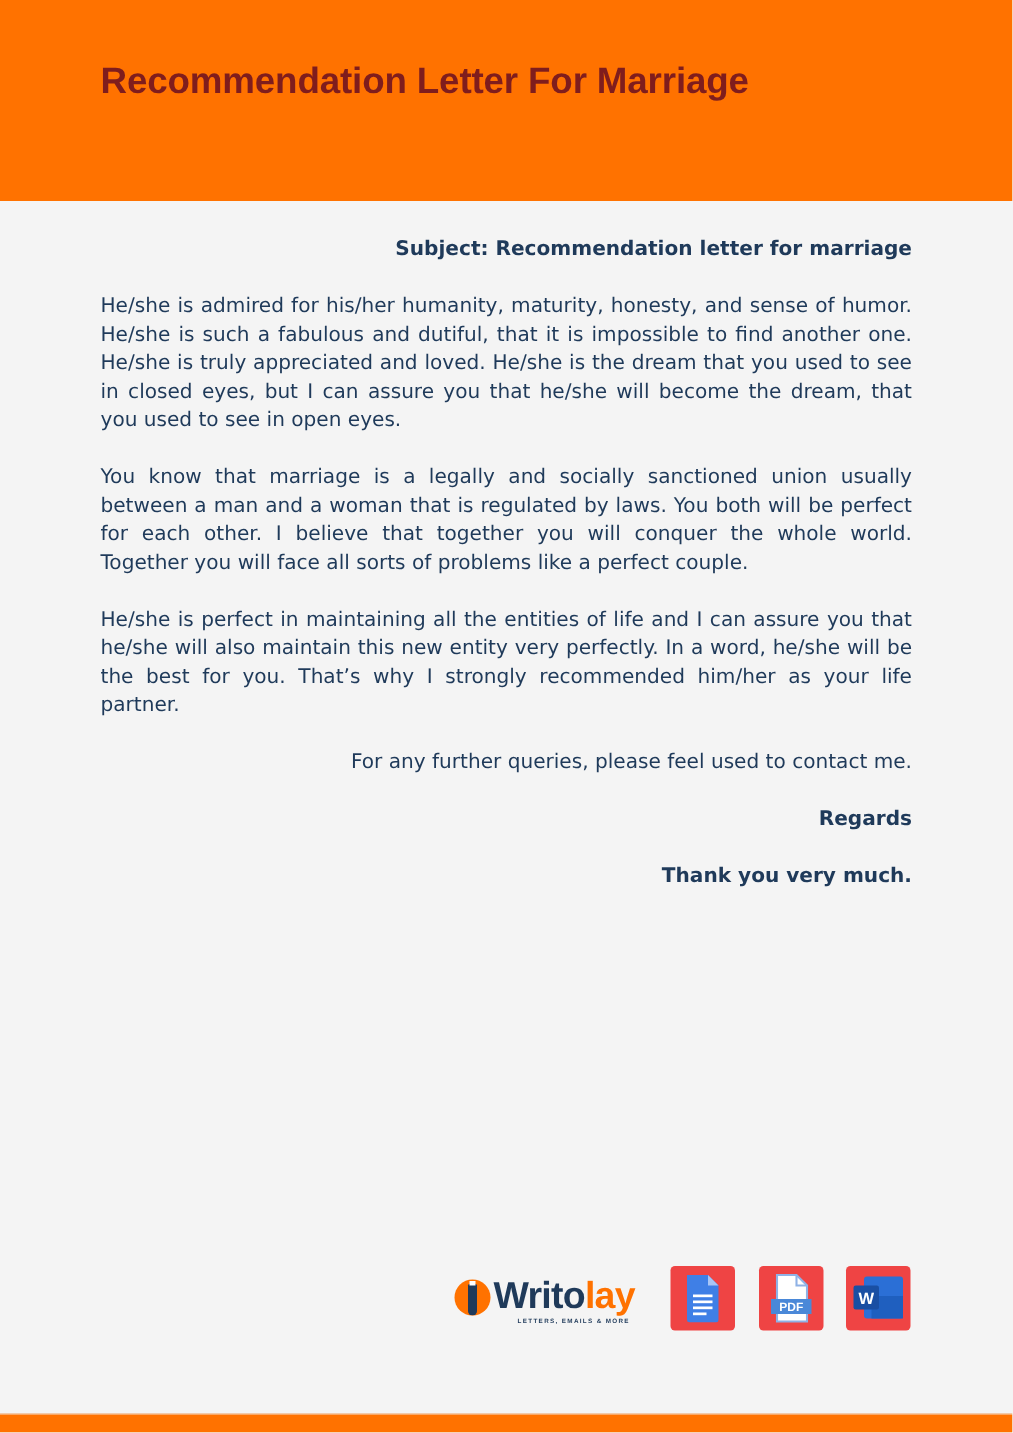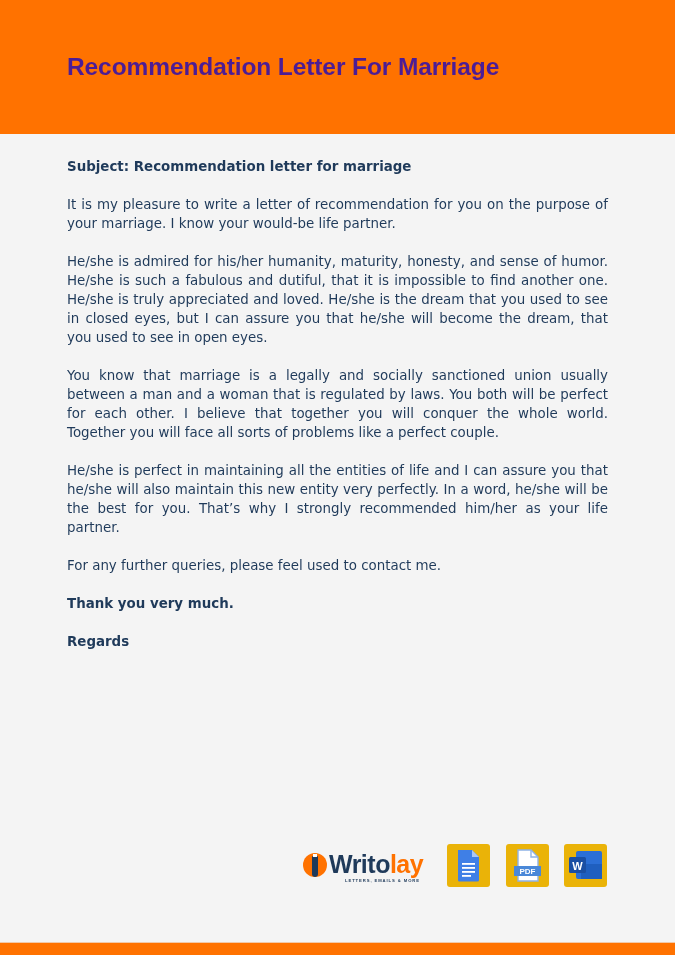--- a/index.html
+++ b/index.html
@@ -10,41 +10,41 @@
       color: #1f3a5a;
       position: relative;
       overflow: hidden;
     }
     .header {
       position: absolute; left: 0; top: 0;
       width: 675px; height: 134px;
       background: #ff7200;
     }
     .header-title {
-      position: absolute; left: 67px; top: 53px;
+      position: absolute; left: 67px; top: 41px;
       font-family: "Liberation Sans", sans-serif;
       font-weight: bold;
       font-size: 24.5px;
-      color: #4c1d95;
+      color: #7f1d1d;
       letter-spacing: -0.1px;
       white-space: nowrap;
     }
     .content {
       position: absolute; left: 67px; top: 157px;
       width: 541px;
       font-size: 13.4px;
       line-height: 19px;
       color: #1f3a5a;
     }
     .content p {
       text-align: justify;
       margin-bottom: 19px;
     }
     .content p.bold { font-weight: bold; }
-    .content p.nj { text-align: left; }
+    .content p.nj { text-align: right; }
     .footer-logos {
       position: absolute; top: 843px; left: 0; width: 604px; height: 46px;
     }
     .logo {
       position: absolute; left: 303px; top: 6px;
       width: 125px; height: 38px;
     }
     .logo-circle {
       position: absolute; left: 0; top: 4px;
       width: 24px; height: 24px; border-radius: 50%;
@@ -72,21 +72,21 @@
     .logo-text .orange { color: #ff7200; }
     .logo-tagline {
       position: absolute; left: 42px; top: 29px;
       font-family: "Liberation Sans", sans-serif;
       font-weight: bold; font-size: 4.2px; letter-spacing: 0.9px;
       color: #1f3a5a; white-space: nowrap;
     }
     .fmt-btn {
       position: absolute; top: 1px;
       width: 43px; height: 43px;
-      background: #eab308;
+      background: #ef4444;
       border-radius: 3px;
       cursor: pointer;
       text-decoration: underline;
     }
     .fmt-gdoc { left: 447px; }
     .fmt-pdf { left: 506px; }
     .fmt-word { left: 564px; }
     .fmt-btn svg { position: absolute; left: 0; top: 0; }
     .footer-bar {
       position: absolute; left: 0; top: 943px;
@@ -101,27 +101,26 @@
   </style>
 </head>
 <body>
 
 <div class="header">
   <div class="header-title">Recommendation Letter For Marriage</div>
 </div>
 
 <div class="content">
   <p class="bold nj">Subject: Recommendation letter for marriage</p>
-  <p>It is my pleasure to write a letter of recommendation for you on the purpose of your marriage. I know your would-be life partner.</p>
   <p>He/she is admired for his/her humanity, maturity, honesty, and sense of humor. He/she is such a fabulous and dutiful, that it is impossible to find another one. He/she is truly appreciated and loved. He/she is the dream that you used to see in closed eyes, but I can assure you that he/she will become the dream, that you used to see in open eyes.</p>
   <p>You know that marriage is a legally and socially sanctioned union usually between a man and a woman that is regulated by laws. You both will be perfect for each other. I believe that together you will conquer the whole world. Together you will face all sorts of problems like a perfect couple.</p>
   <p>He/she is perfect in maintaining all the entities of life and I can assure you that he/she will also maintain this new entity very perfectly. In a word, he/she will be the best for you. That’s why I strongly recommended him/her as your life partner.</p>
   <p class="nj">For any further queries, please feel used to contact me.</p>
+  <p class="bold nj">Regards</p>
   <p class="bold nj">Thank you very much.</p>
-  <p class="bold nj">Regards</p>
 </div>
 
 <div class="footer-logos">
   <div class="logo">
     <div class="logo-circle">
       <div class="logo-pencil"></div>
       <div class="logo-pencil-tip"></div>
     </div>
     <div class="logo-text">
       <span class="dark">Writo</span><span class="orange">lay</span>

